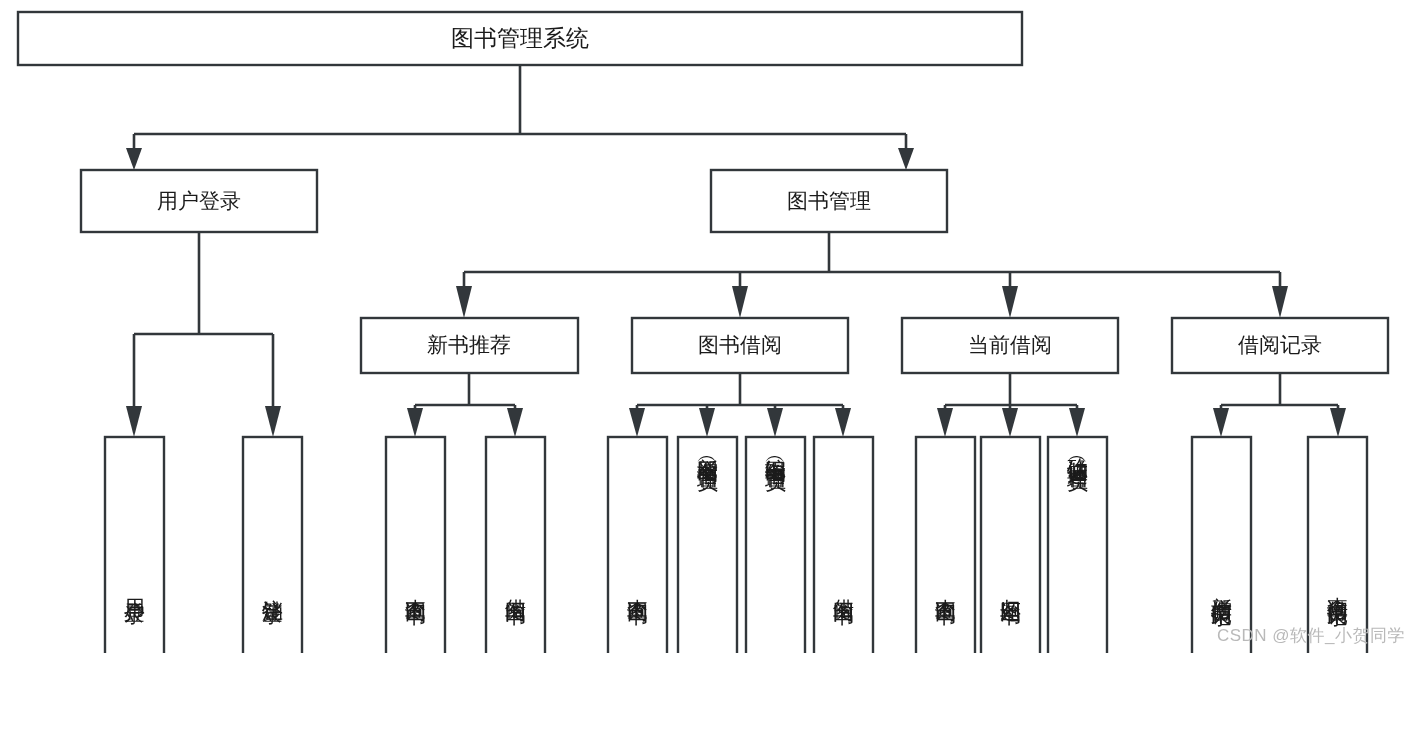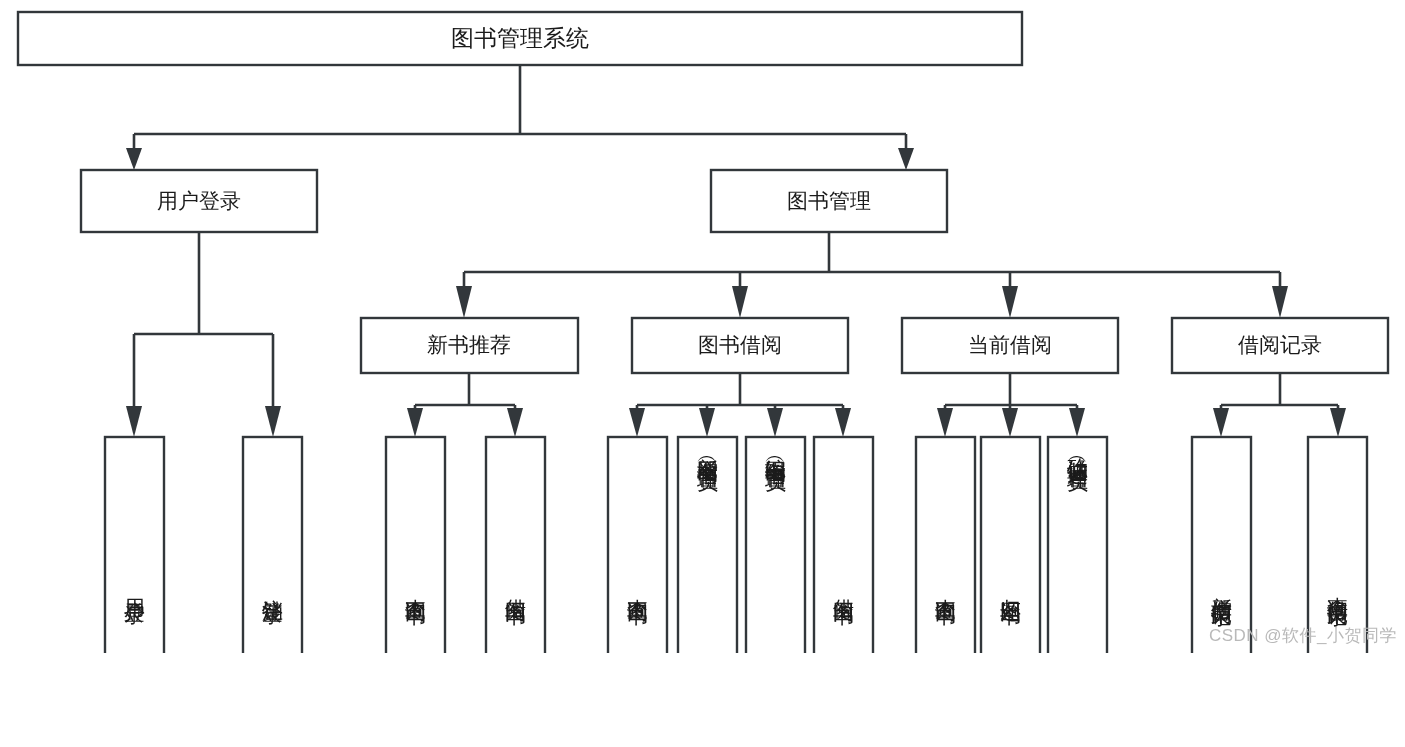--- a/index.html
+++ b/index.html
@@ -62,21 +62,21 @@
     text-orientation: upright;
     font-family: "Liberation Sans", "DejaVu Sans", sans-serif;
     font-size: 21px;
     line-height: 1.15;
     color: #1b1b1b;
     letter-spacing: 2px;
     white-space: nowrap;
   }
   .watermark {
     position: absolute;
-    right: 8px;
+    right: 0;
     bottom: 6px;
     font-family: "Liberation Sans", "DejaVu Sans", sans-serif;
     font-size: 17px;
     color: #b9b9b9;
     letter-spacing: 0.5px;
     white-space: nowrap;
   }
 </style>
 </head>
 <body>

